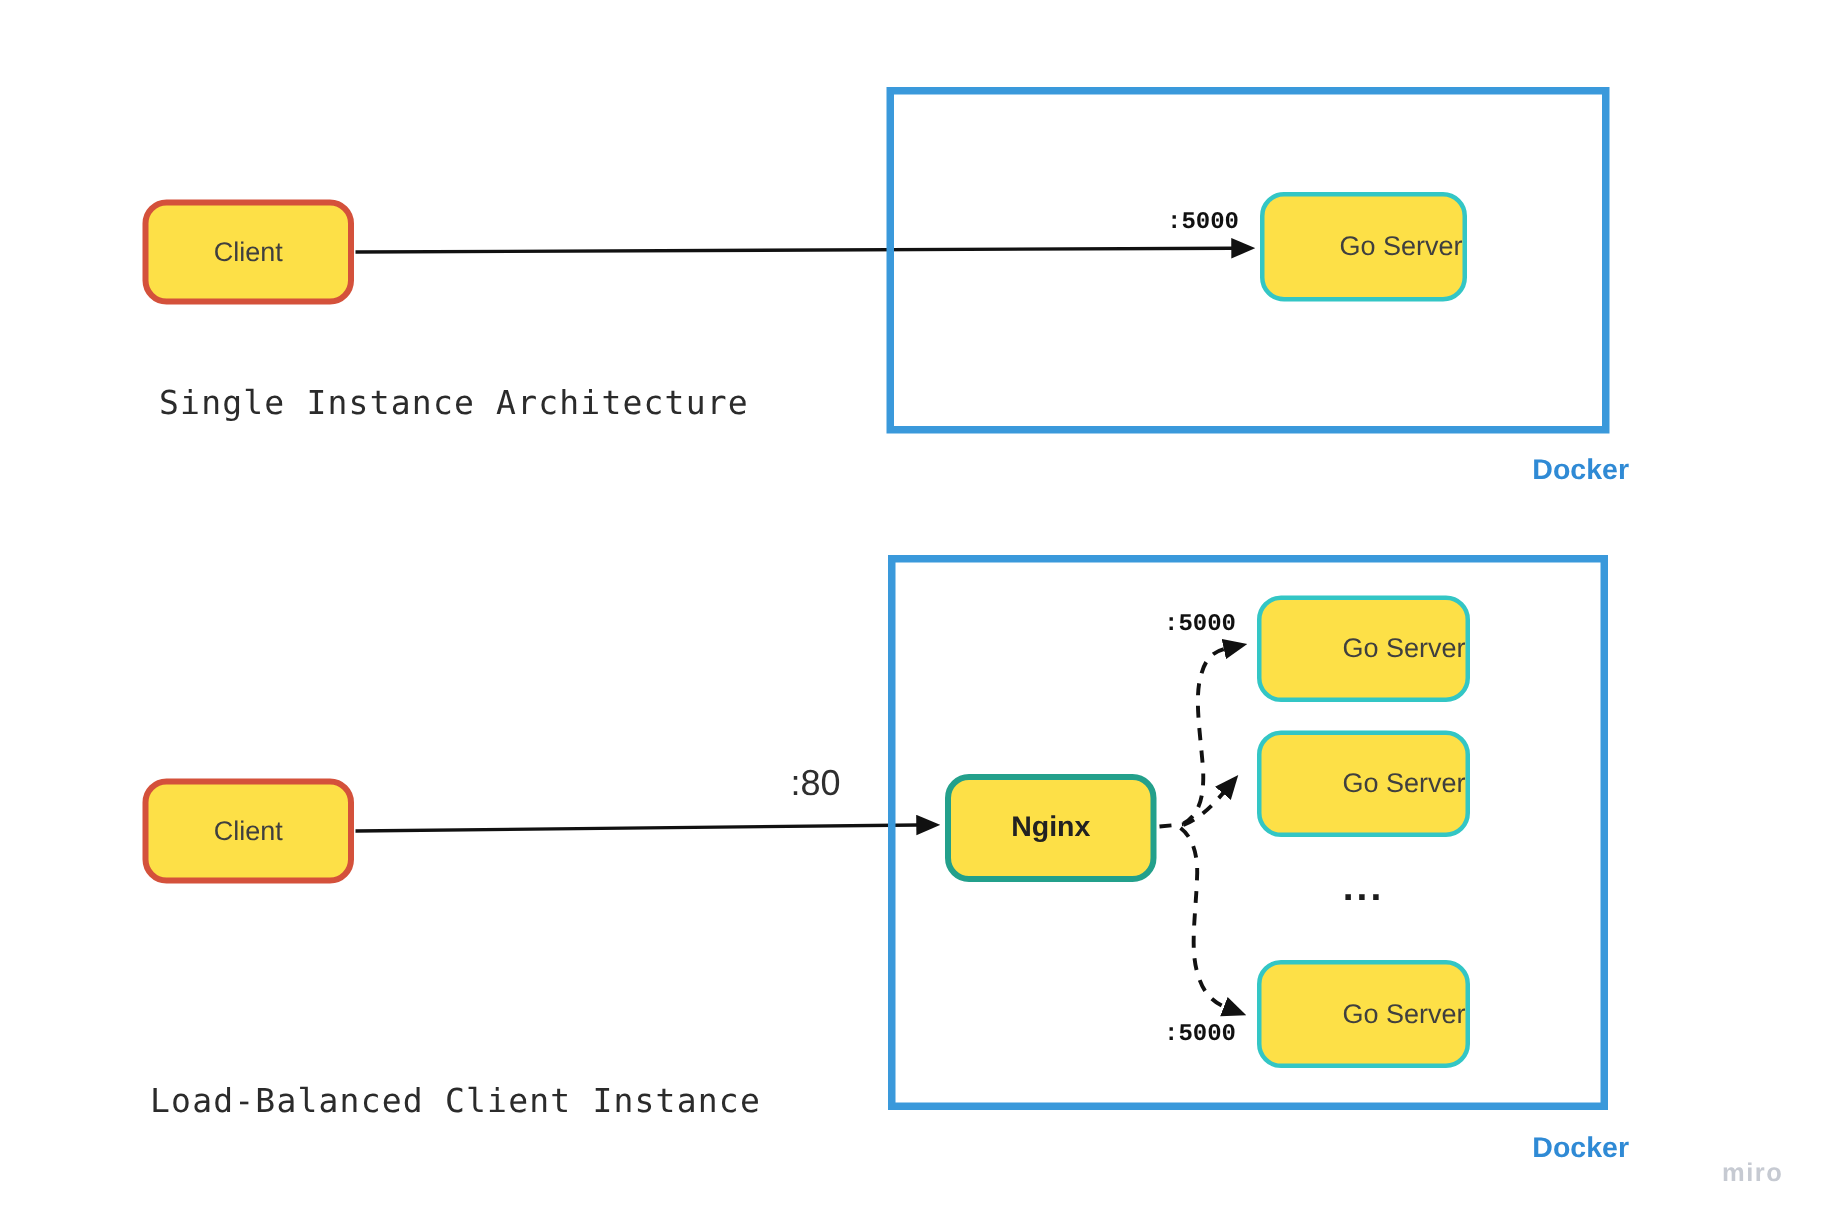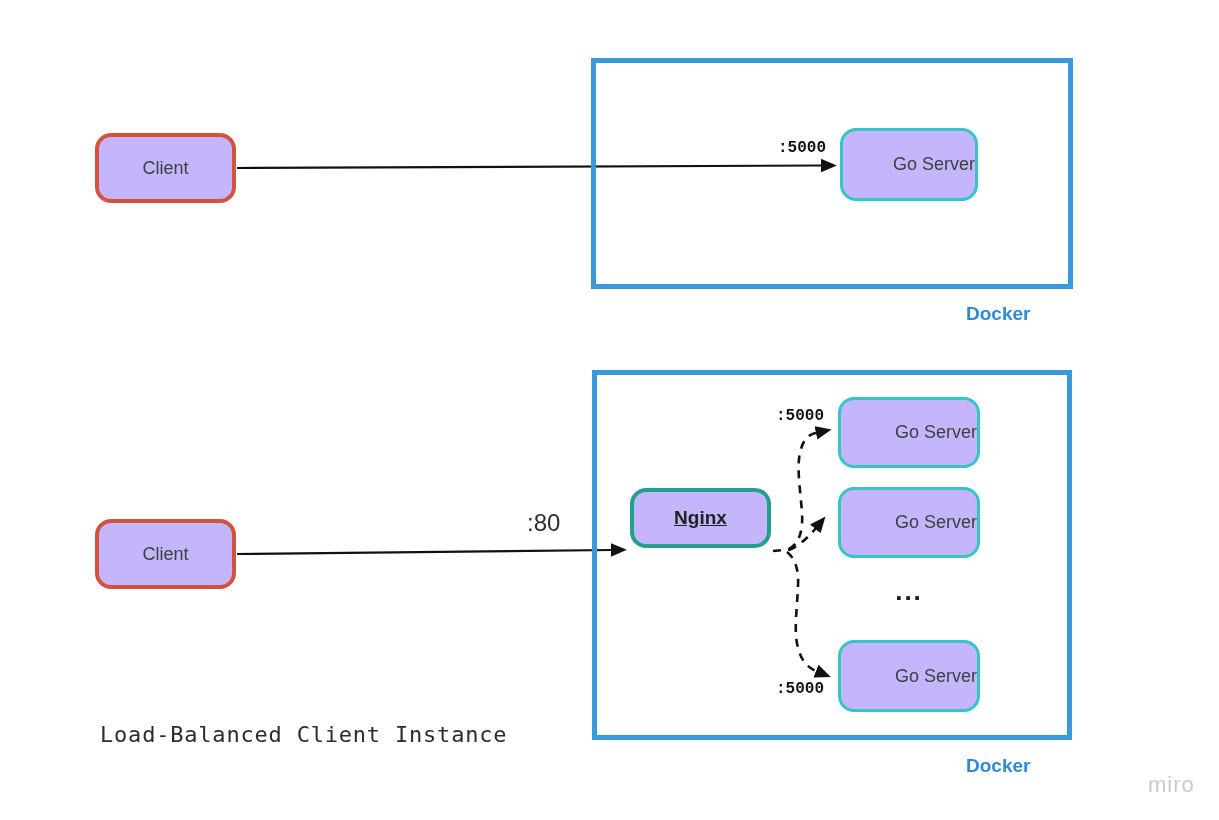--- a/index.html
+++ b/index.html
@@ -5,39 +5,39 @@
   html,body{margin:0;padding:0;background:#fff;}
   #canvas{
     position:relative;
     width:1219px;height:820px;
     background:#fff;
     overflow:hidden;
     font-family:"Liberation Sans",sans-serif;
   }
   .node{
     position:absolute;
-    background:#c4b5fd;
+    background:#fde047;
     display:flex;align-items:center;justify-content:center;
     border-radius:16px;
     color:var(--ink);
     font-size:18px;
     box-sizing:border-box;
   }
   .client{border:4px solid var(--client-border);}
   .goserver{border:3px solid var(--server-border);justify-content:flex-end;}
   .nginx{border:4px solid var(--nginx-border);font-weight:bold;font-size:19px;color:#222;}
   .docker-box{
     position:absolute;
     border:5px solid var(--docker-border);
     background:transparent;
     box-sizing:border-box;
   }
   .docker-label{
     position:absolute;
-    width:120px;text-align:left;
+    width:120px;text-align:right;
     font-weight:bold;font-size:19px;
     color:var(--docker-text);
   }
   .port{
     position:absolute;
     font-weight:bold;font-size:16px;color:#111;
     width:62px;text-align:right;font-family:Liberation Mono, monospace;
   }
   .port80{
     position:absolute;
@@ -53,21 +53,21 @@
     white-space:pre;
   }
   .ellipsis{
     position:absolute;
     width:46px;text-align:center;
     font-weight:bold;font-size:26px;color:#1c1c1c;
     letter-spacing:2px;
   }
   .watermark{
     position:absolute;
-    font-size:22px;font-weight:400;letter-spacing:1px;
+    font-size:17px;font-weight:700;letter-spacing:1px;
     color:var(--watermark);
   }
   svg.wires{position:absolute;left:0;top:0;pointer-events:none;}
 </style>
 </head>
 <body>
 
 <div id="canvas">
 
   <svg class="wires" width="1219" height="820" viewBox="0 0 1219 820">
@@ -97,30 +97,31 @@
   </div>
 
   <div class="port" style="left:764px;top:139px;">:5000</div>
 
   <div class="node goserver" style="left:840px;top:128px;width:138px;height:73px;">
     <span>Go Server</span>
   </div>
 
   <div class="docker-label" style="left:966px;top:303px;">Docker</div>
 
+  <div class="diagram-title" style="left:106px;top:253px;">Single Instance Architecture</div>
 
   <div class="docker-box" style="left:592px;top:370px;width:480px;height:370px;"></div>
 
   <div class="node client" style="left:95px;top:519px;width:141px;height:70px;">
     <span>Client</span>
   </div>
 
   <div class="port80" style="left:527px;top:509px;">:80</div>
 
-  <div class="node nginx" style="left:630px;top:488px;width:141px;height:60px;text-decoration:underline;">
+  <div class="node nginx" style="left:630px;top:516px;width:141px;height:72px;">
     <span>Nginx</span>
   </div>
 
   <div class="port" style="left:762px;top:407px;">:5000</div>
 
   <div class="node goserver" style="left:838px;top:397px;width:142px;height:71px;">
     <span>Go Server</span>
   </div>
 
   <div class="node goserver" style="left:838px;top:487px;width:142px;height:71px;">

